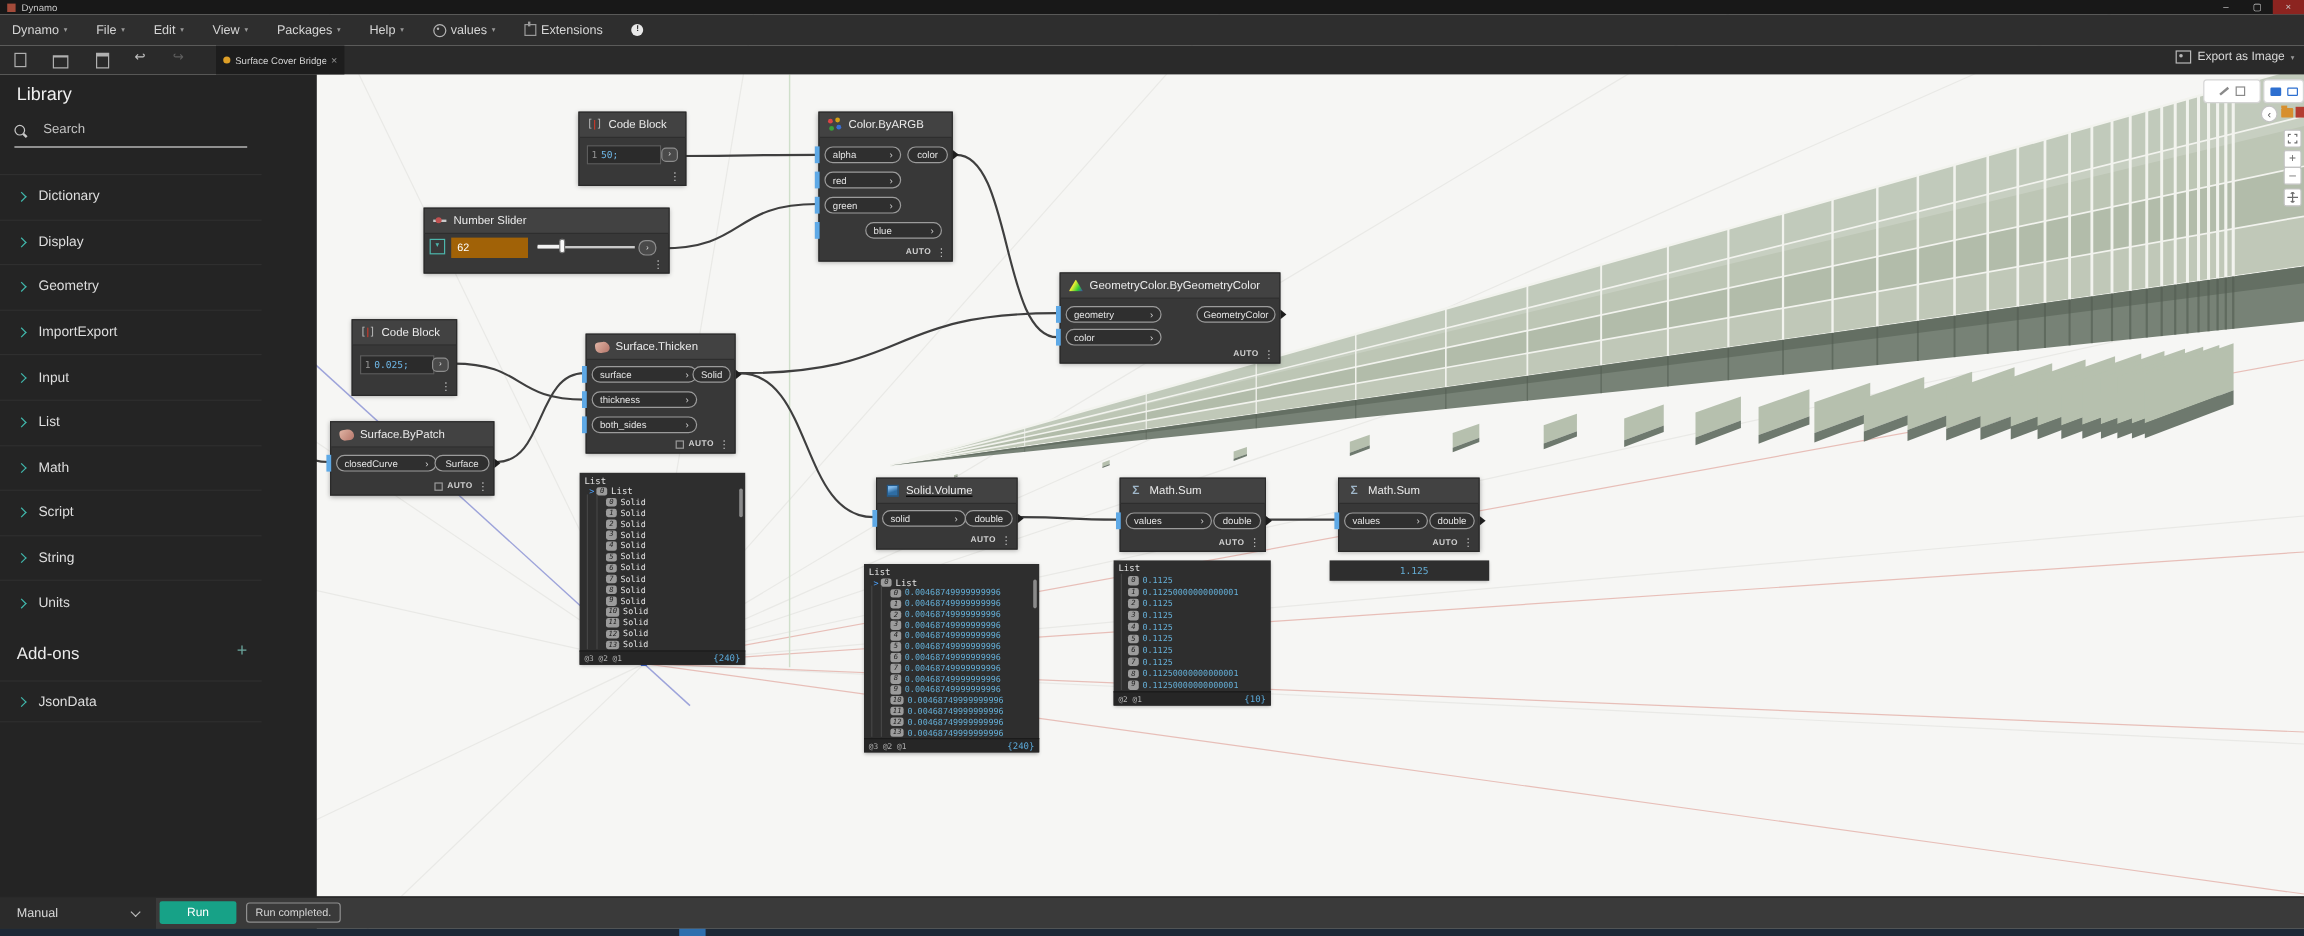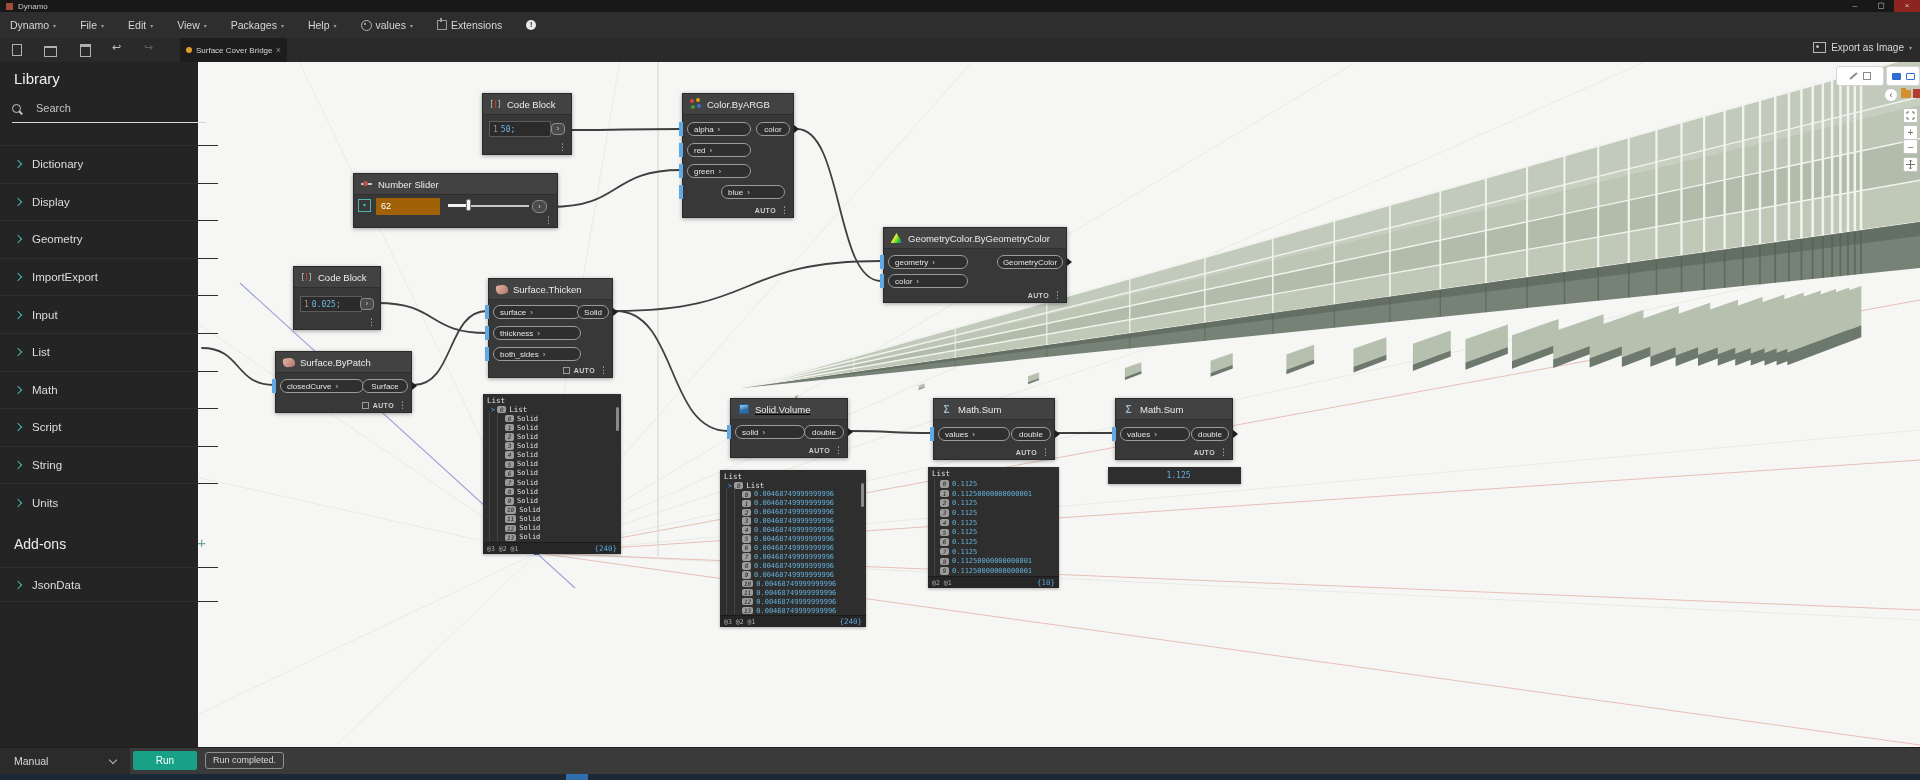--- a/index.html
+++ b/index.html
@@ -27,21 +27,21 @@
   .tbi-undo{left:112px;top:3px;color:#c0c0c0;font-size:11px}
   .tbi-redo{left:144px;top:3px;color:#5e5e5e;font-size:11px}
   #doc-tab{position:absolute;left:180px;top:0;width:107px;height:24px;background:#1d1d1d;display:flex;align-items:center;padding:0 6px;box-sizing:border-box;gap:4px}
   .tab-dot{width:6px;height:6px;border-radius:50%;background:#dd9f27;flex:0 0 auto}
   .tab-label{color:#d2d2d2;font-size:8px;white-space:nowrap;overflow:hidden}
   .tab-close{color:#8f8f8f;font-size:9px;margin-left:auto}
   #export-btn{position:absolute;right:8px;top:4px;display:flex;align-items:center;gap:5px;color:#d8d8d8;font-size:10px}
   .export-icon{width:11px;height:9px;border:1px solid #b9b9b9;position:relative}
   .export-icon::after{content:"";position:absolute;left:2px;top:2px;width:3px;height:3px;border-radius:50%;background:#b9b9b9}
   
-  #sidebar{position:absolute;left:0;top:62px;width:198px;height:712px;background:#242424;z-index:40}
+  #sidebar{position:absolute;left:0;top:62px;width:264px;height:712px;background:#242424;z-index:40}
   #lib-title{position:absolute;left:14px;top:8px;font-size:15px;color:#f0f0f0}
   #search-row{position:absolute;left:12px;top:36px;width:194px;border-bottom:1px solid #d8d8d8;height:24px}
   .search-glass{position:absolute;left:0;top:6px;width:7px;height:7px;border:1.4px solid #c9c9c9;border-radius:50%}
   .search-glass::after{content:"";position:absolute;left:6px;top:7px;width:4px;height:1.5px;background:#c9c9c9;transform:rotate(45deg)}
   #search-input{position:absolute;left:22px;top:3px;background:transparent;border:none;outline:none;color:#ddd;font-size:11px;width:160px;font-family:"Liberation Sans",sans-serif}
   #search-input::placeholder{color:#c4c4c4}
   #lib-sections{position:absolute;left:0;top:83px;width:218px}
   .lib-row{height:37.6px;border-top:1px solid #2f2f2f;display:flex;align-items:center;padding-left:15px;box-sizing:border-box;gap:11px}
   .chev{width:5px;height:5px;border-right:1.6px solid #41b9ad;border-top:1.6px solid #41b9ad;transform:rotate(45deg);flex:0 0 auto}
   .lib-label{color:#dedede;font-size:11.5px}
@@ -60,21 +60,21 @@
   #strip-seg{position:absolute;left:566px;top:0;width:22px;height:6px;background:#2f6fae}
   
   #scene-svg,#wire-svg{position:absolute;left:0;top:0;z-index:1}
   #wire-svg{z-index:3}
   
   .node{position:absolute;background:#383838;border:1px solid #2a2a2a;box-shadow:0 1px 4px rgba(0,0,0,.35);box-sizing:border-box;z-index:5}
   .n-head{height:20px;background:#424242;border-bottom:1px solid #2e2e2e;display:flex;align-items:center;gap:5px;padding:0 6px;overflow:hidden}
   .n-title{color:#ececec;font-size:9.5px;white-space:nowrap}
   .n-icon{display:flex;align-items:center;justify-content:center;width:13px;height:13px;flex:0 0 auto}
   .port{position:absolute;height:14px;background:#2f2f2f;border:1px solid #9b9b9b;border-radius:8px;display:flex;align-items:center;box-sizing:border-box;font-size:8px;color:#e4e4e4}
-  .port.in{left:4px;padding:0 6px;justify-content:flex-start}
+  .port.in{left:4px;padding:0 6px;justify-content:space-between}
   .port.out{right:3px;justify-content:center}
   .p-chev{color:#cfcfcf;font-size:8px;margin-left:4px}
   .ktab{position:absolute;left:-4px;width:4px;height:14px;background:#5ea9e6}
   .nub{position:absolute;right:-6px;width:0;height:0;border-top:4px solid transparent;border-bottom:4px solid transparent;border-left:5px solid #1e1e1e}
   .n-foot{position:absolute;right:4px;bottom:2px;display:flex;align-items:center;gap:4px}
   .auto{font-size:7px;color:#cfcfcf;letter-spacing:.4px;font-weight:bold}
   .dots{color:#c4c4c4;font-size:9px;line-height:9px}
   .lace{width:7px;height:7px;border:1px solid #9a9a9a;box-sizing:border-box}
   .codebox{position:absolute;left:6px;height:16px;background:#2b2b2b;border:1px solid #5c5c5c;font-family:"DejaVu Sans Mono",monospace;font-size:8px;display:flex;align-items:center;padding:0 3px;box-sizing:border-box}
   .ln{color:#969696;margin-right:3px}

